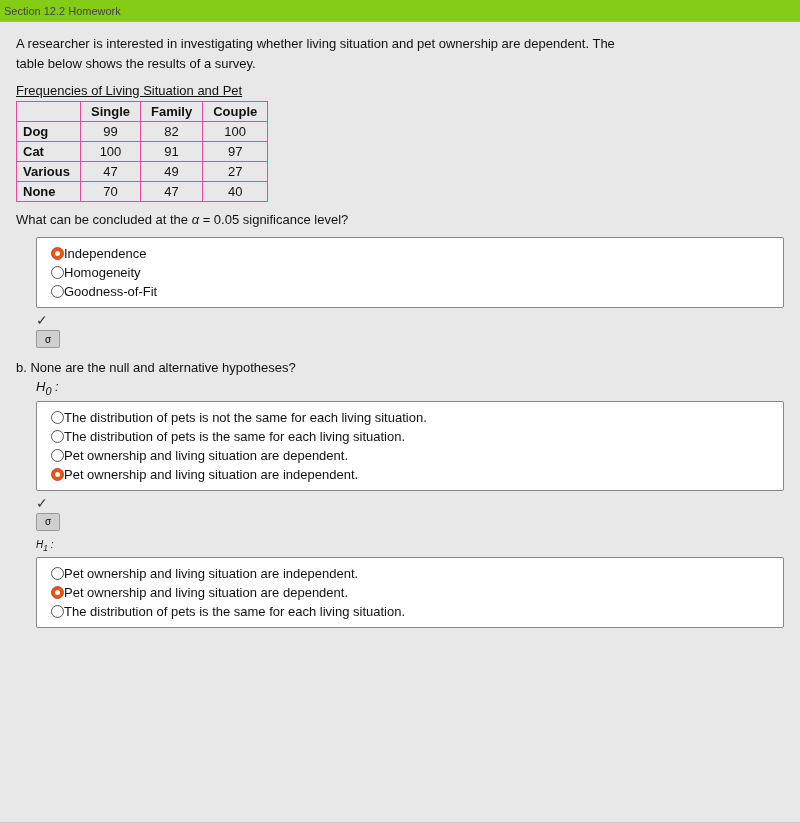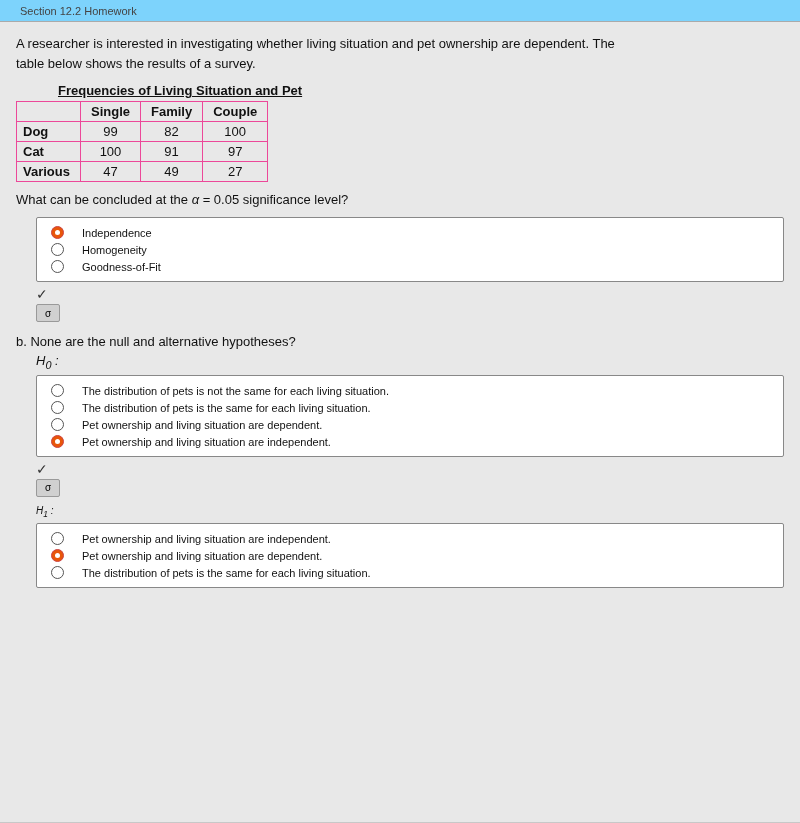--- a/index.html
+++ b/index.html
@@ -6,25 +6,25 @@
     body {
       background: #c8c8c8;
       font-family: Arial, sans-serif;
       font-size: 13px;
       color: #111;
       width: 800px;
       min-height: 823px;
     }
 
     .top-bar {
-      background: #7dd3fc;
+      background: #84cc16;
       height: 22px;
       display: flex;
       align-items: center;
-      padding: 0 20px;
+      padding: 0 4px;
       font-size: 11px;
       color: #444;
       border-bottom: 1px solid #aaa;
     }
 
     .content-area {
       background: #e8e8e8;
       padding: 12px 16px 16px 16px;
       min-height: 800px;
     }
@@ -35,25 +35,24 @@
       margin-bottom: 10px;
       color: #111;
     }
 
     
     .table-container {
       margin-bottom: 10px;
     }
 
     .table-title {
-      font-weight: bold;
+      font-weight: normal;
       font-size: 13px;
       margin-bottom: 3px;
       text-decoration: underline;
-      margin-left: 42px;
     }
 
     table.freq-table {
       border-collapse: collapse;
       font-size: 13px;
     }
 
     table.freq-table td, table.freq-table th {
       border: 1px solid #ec4899;
       padding: 2px 10px;
@@ -95,24 +94,24 @@
     .answer-box {
       background: white;
       border: 1px solid #888;
       padding: 8px 14px;
       margin-bottom: 4px;
       border-radius: 2px;
     }
 
     .radio-option {
       display: flex;
-      align-items: flex-end;
-      margin-bottom: 4px;
-      font-size: 11px;
-      gap: 18px;
+      align-items: center;
+      margin-bottom: 4px;
+      font-size: 13px;
+      gap: 0;
       cursor: pointer;
     }
 
     .radio-option:last-child {
       margin-bottom: 0;
     }
 
     .radio-circle {
       width: 13px;
       height: 13px;
@@ -221,20 +220,26 @@
           <td>100</td>
           <td>91</td>
           <td>97</td>
         </tr>
         <tr>
           <td>Various</td>
           <td>47</td>
           <td>49</td>
           <td>27</td>
         </tr>
+        <tr>
+          <td>None</td>
+          <td>70</td>
+          <td>47</td>
+          <td>40</td>
+        </tr>
       </tbody>
     </table>
   </div>
 
   <div class="significance-text">
     What can be concluded at the <span class="italic">α</span> = 0.05 significance level?
   </div>
 
   <div class="question-section">
     <div class="section-indent">

